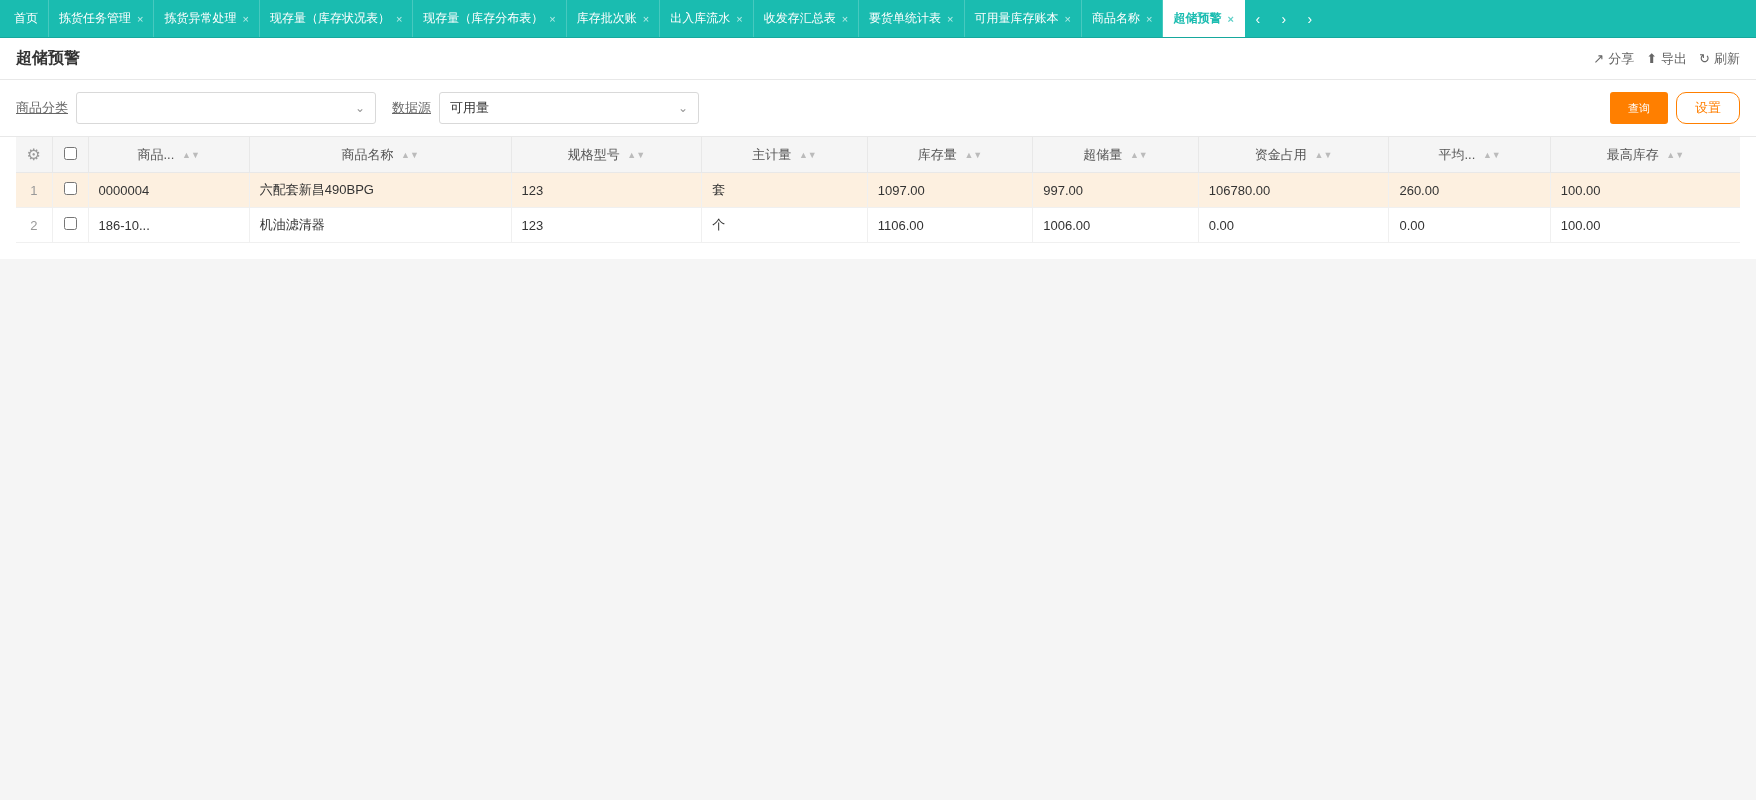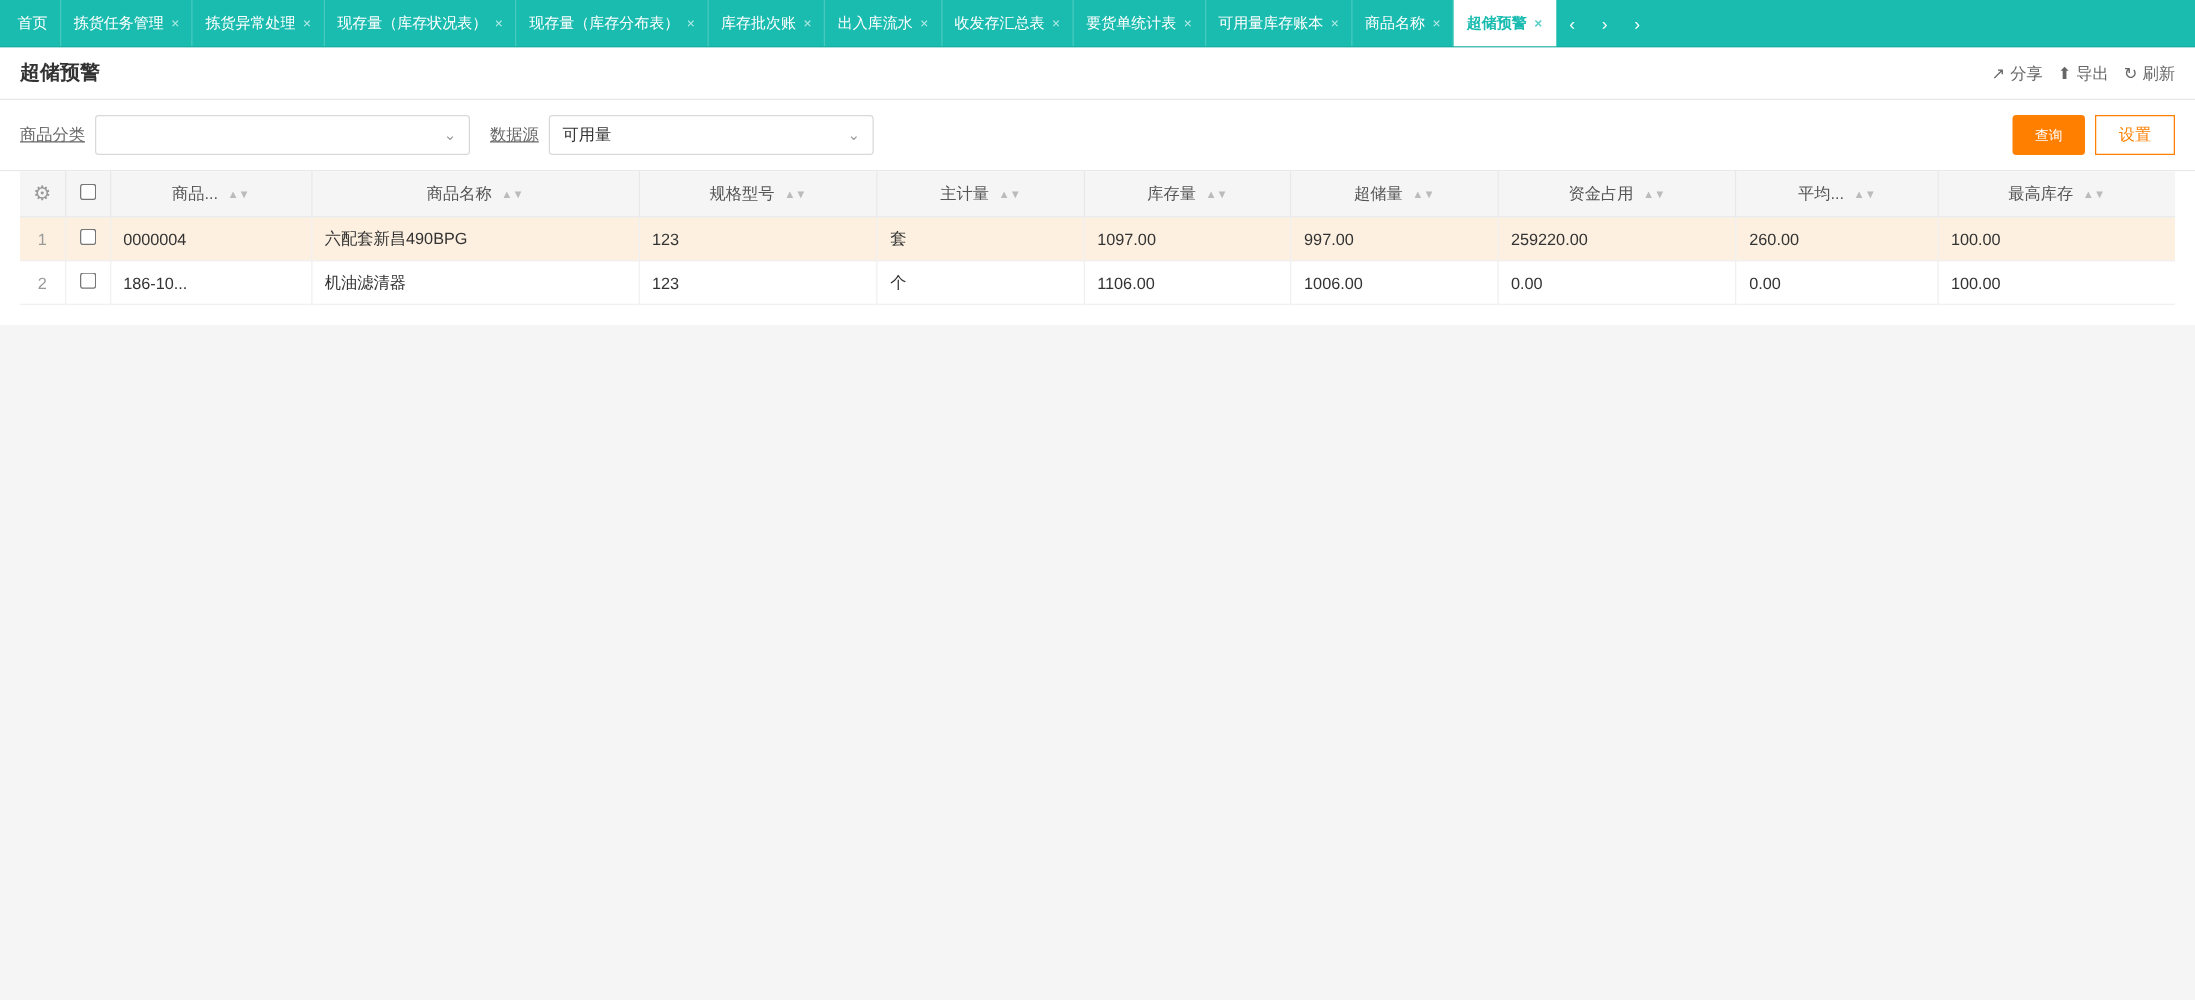--- a/index.html
+++ b/index.html
@@ -125,21 +125,21 @@
       border: none;
       border-radius: 3px;
       padding: 6px 18px;
       cursor: pointer;
       font-size: 11px;
     }
     .btn-setting {
       background: #fff;
       color: #ff7f00;
       border: 1px solid #ff7f00;
-      border-radius: 0;
+      border-radius: 10px;
       padding: 6px 18px;
       cursor: pointer;
       font-size: 13px;
     }
 
     
     .table-container {
       background: #fff;
       padding: 0 16px 16px;
     }
@@ -343,21 +343,21 @@
     <td class="col-settings" style="text-align:center;color:#999">1</td>
     <td class="col-checkbox" style="text-align:center">
       <input type="checkbox" style="">
     </td>
     <td>0000004</td>
     <td>六配套新昌490BPG</td>
     <td>123</td>
     <td>套</td>
     <td>1097.00</td>
     <td>997.00</td>
-    <td>259220.00</td>
+    <td>106780.00</td>
     <td>260.00</td>
     <td>100.00</td>
   </tr>
         <tr>
     <td class="col-settings" style="text-align:center;color:#999">2</td>
     <td class="col-checkbox" style="text-align:center">
       <input type="checkbox" style="">
     </td>
     <td>186-10...</td>
     <td>机油滤清器</td>

